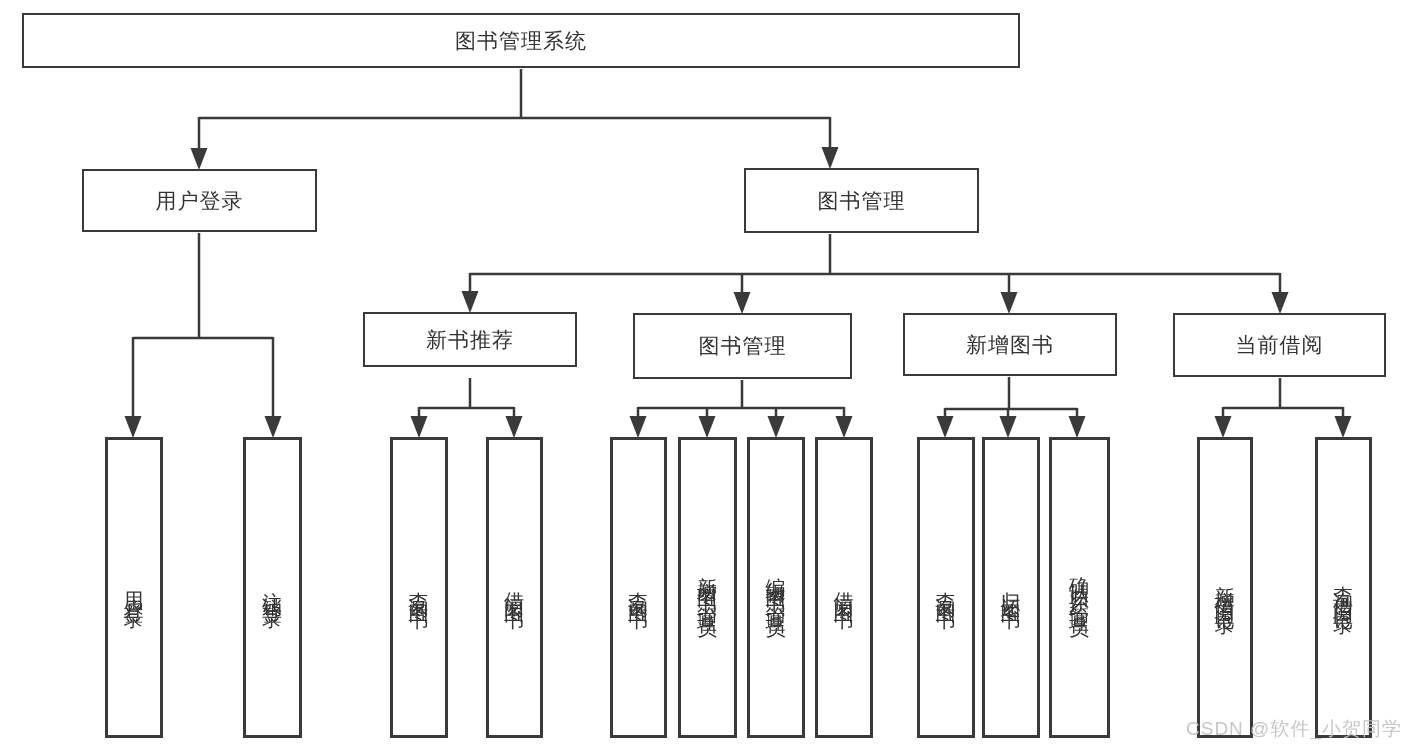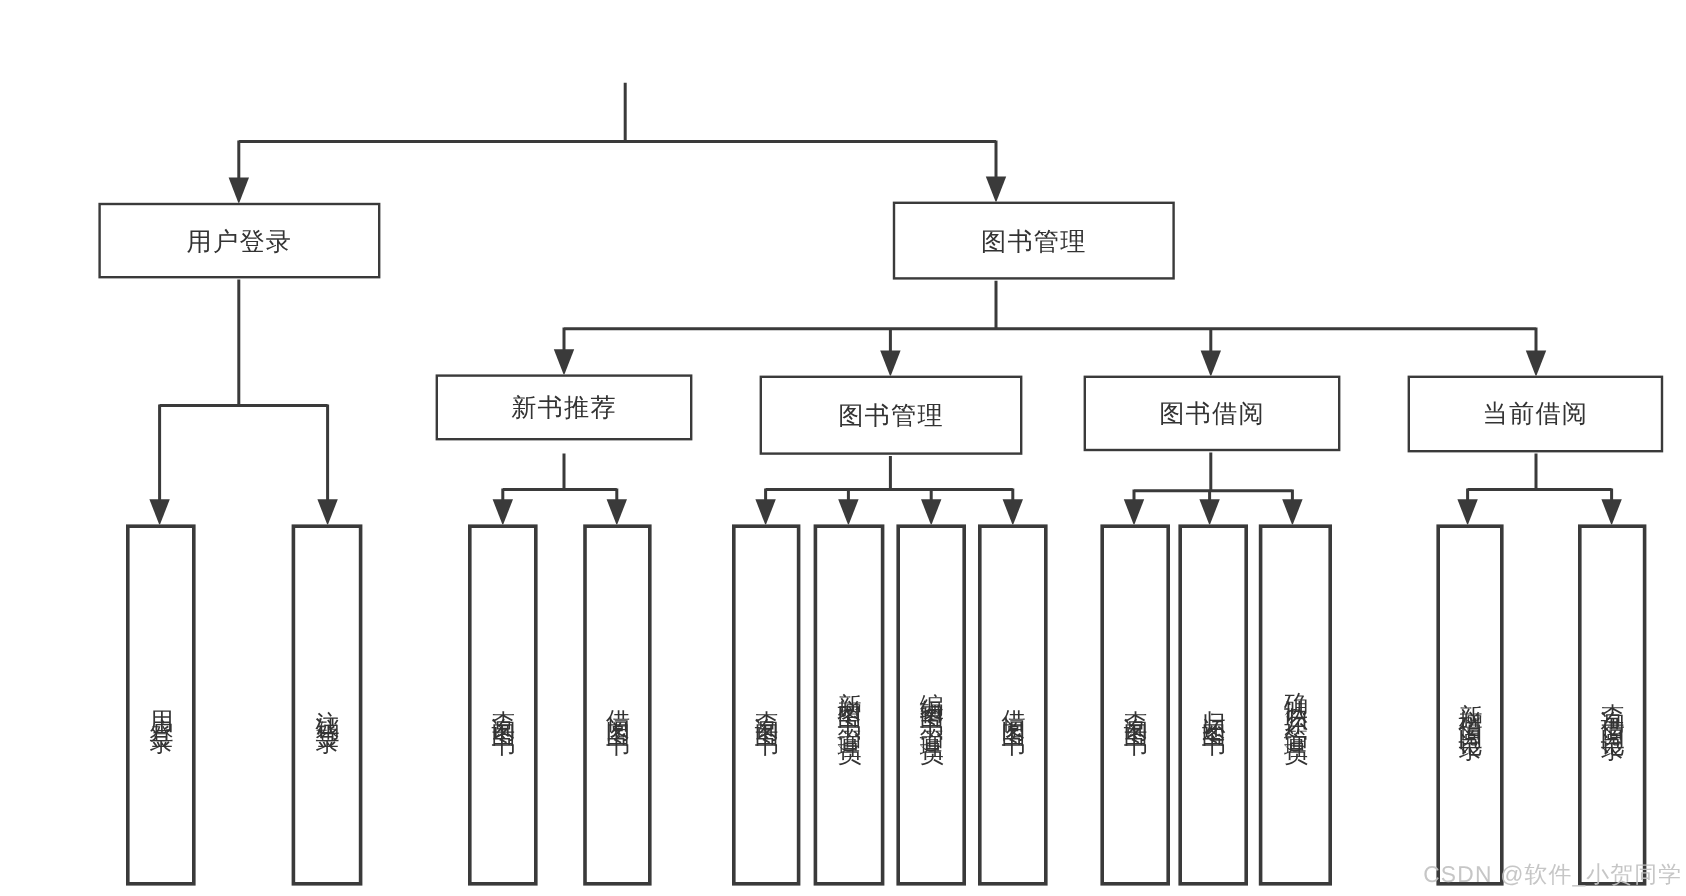--- a/index.html
+++ b/index.html
@@ -55,36 +55,39 @@
       <polygon points="776,438 767.5,416 784.5,416"></polygon>
       <polygon points="844,438 835.5,416 852.5,416"></polygon>
       <polygon points="945,438 936.5,416 953.5,416"></polygon>
       <polygon points="1008,438 999.5,416 1016.5,416"></polygon>
       <polygon points="1077,438 1068.5,416 1085.5,416"></polygon>
       <polygon points="1223,438 1214.5,416 1231.5,416"></polygon>
       <polygon points="1343,438 1334.5,416 1351.5,416"></polygon>
     </g>
   </svg>
 
+  <div class="box" style="left:22px;top:13px;width:998px;height:55px">
+    <span class="hlabel">图书管理系统</span>
+  </div>
 
   <div class="box" style="left:82px;top:169px;width:235px;height:63px">
     <span class="hlabel">用户登录</span>
   </div>
   <div class="box" style="left:744px;top:168px;width:235px;height:65px">
     <span class="hlabel">图书管理</span>
   </div>
 
   <div class="box" style="left:363px;top:312px;width:214px;height:55px">
     <span class="hlabel">新书推荐</span>
   </div>
   <div class="box" style="left:633px;top:313px;width:219px;height:66px">
     <span class="hlabel">图书管理</span>
   </div>
   <div class="box" style="left:903px;top:313px;width:214px;height:63px">
-    <span class="hlabel">图书借阅</span>
+    <span class="hlabel">新增图书</span>
   </div>
   <div class="box" style="left:1173px;top:313px;width:213px;height:64px">
     <span class="hlabel">当前借阅</span>
   </div>
 
   <div class="box leaf" style="left:105px;width:58px">
     <span class="vlabel">用户登录</span>
   </div>
   <div class="box leaf" style="left:243px;width:59px">
     <span class="vlabel">注销登录</span>

